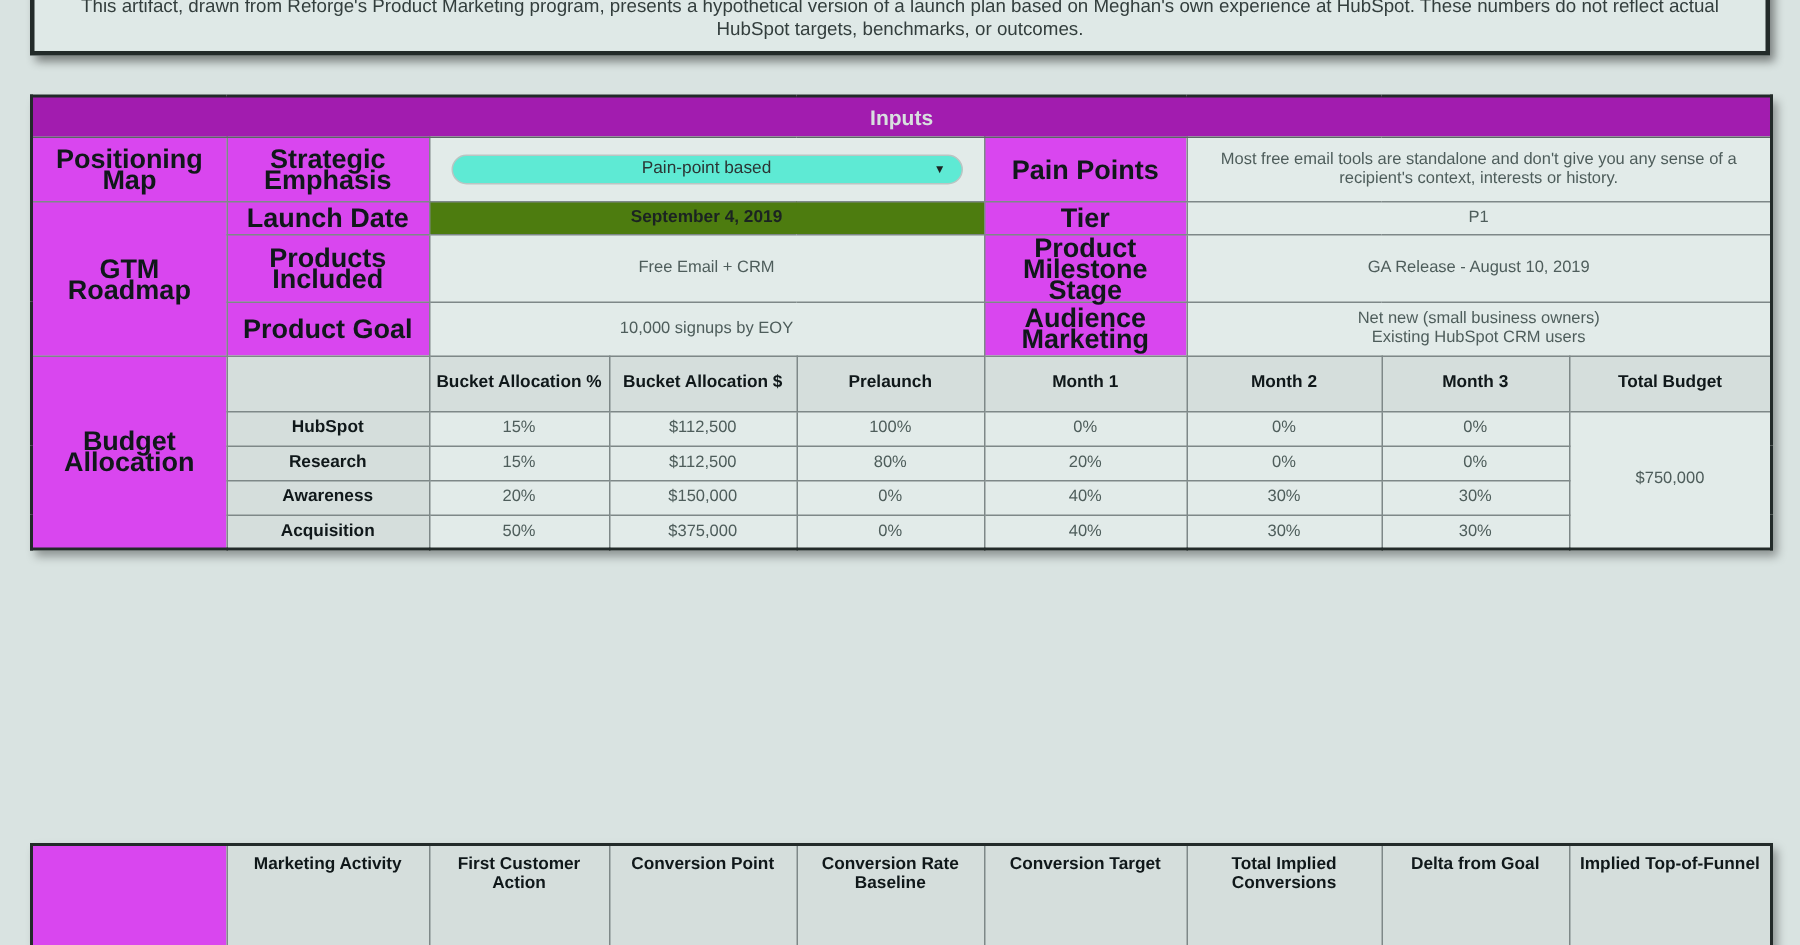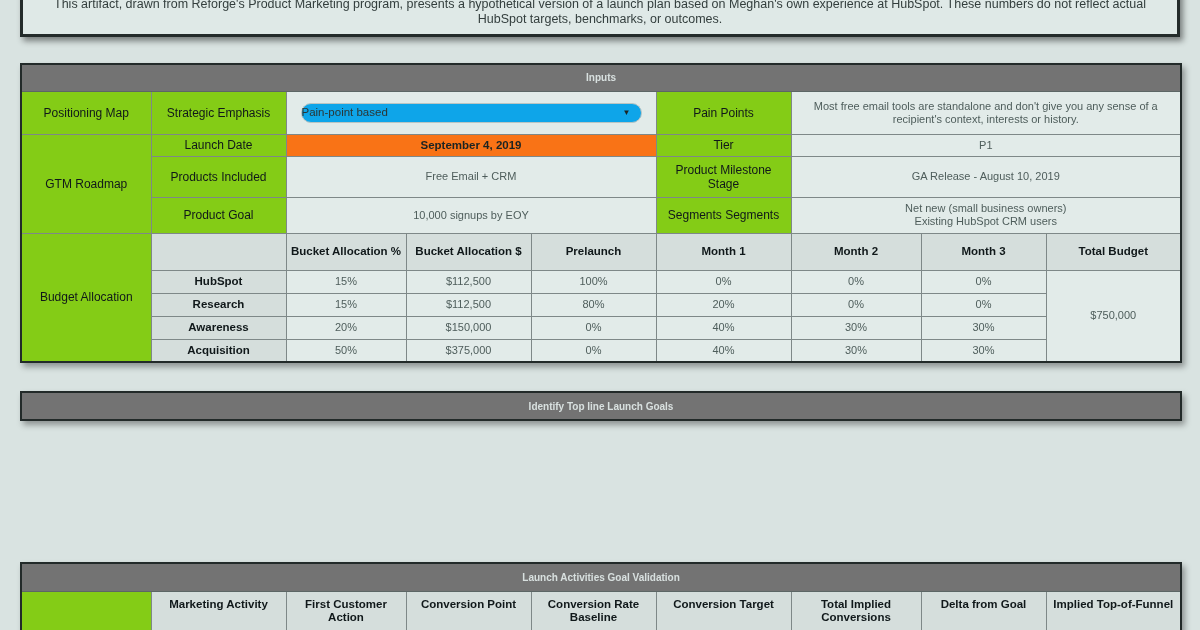--- a/index.html
+++ b/index.html
@@ -22,39 +22,39 @@
     border-collapse:collapse; table-layout:fixed;
     border:2px solid #222a29;
     box-shadow:3px 4px 6px rgba(0,0,0,0.35);
     background:#e2ebe9;
   }
   .tbl-inputs { top:63px; }
   .tbl-goals { top:391px; }
   .tbl-validation { top:562px; }
   td { border:1px solid #7e8888; vertical-align:middle; text-align:center; padding:1px 4px; }
   td.band {
-    background:#737373; color:#d8e0df;
-    font-weight:bold; font-size:10px; height:27px;
+    background:#a21caf; color:#d8e0df;
+    font-weight:bold; font-size:14px; height:27px;
     border:1px solid #5c6665;
   }
   td.lbl {
-    background:#84cc16; font-weight:normal; font-size:12px; color:#10181a; line-height:14px;
+    background:#d946ef; font-weight:bold; font-size:18px; color:#10181a; line-height:14px;
   }
   td.colhead {
     background:#d5dedc; font-weight:bold; font-size:11.5px; color:#10181a; line-height:13px;
   }
   td.val { background:#e2ebe9; font-size:11px; color:#4e5d5b; line-height:13px; }
-  td.val-strong { background:#f97316; font-size:11.5px; font-weight:bold; color:#1b2322; }
+  td.val-strong { background:#4d7c0f; font-size:11.5px; font-weight:bold; color:#1b2322; }
   tr.h43 td { height:43px; } tr.h22 td { height:22px; } tr.h41 td { height:41px; }
   tr.h40 td { height:36px; } tr.h37 td { height:37px; } tr.h23 td { height:23px; }
   tr.h38 td { height:38px; } tr.h28 td { height:28px; } tr.h70 td { height:70px; vertical-align:top; padding-top:6px; }
   .dd {
     position:relative; margin:0 10px; height:20px;
-    background:#0ea5e9; border:1px solid #bac5c3; border-radius:10px;
-    display:flex; align-items:center; justify-content:flex-start;
+    background:#5eead4; border:1px solid #bac5c3; border-radius:10px;
+    display:flex; align-items:center; justify-content:center;
     font-size:11.5px; color:#2b3635; cursor:pointer;
   }
   .dd-caret { position:absolute; right:10px; font-size:8px; color:#1c2423; line-height:1; }
   .two-line div { line-height:13px; }
 </style>
 </head>
 <body>
 
 <div class="banner">
   <span>This artifact, drawn from Reforge's Product Marketing program, presents a hypothetical version of a launch plan based on Meghan's own experience at HubSpot. These numbers do not reflect actual HubSpot targets, benchmarks, or outcomes.</span>
@@ -97,21 +97,21 @@
   </tr>
   <tr class="h41">
     <td class="lbl">Products Included</td>
     <td class="val" colspan="3">Free Email + CRM</td>
     <td class="lbl">Product Milestone Stage</td>
     <td class="val" colspan="3">GA Release - August 10, 2019</td>
   </tr>
   <tr class="h40">
     <td class="lbl">Product Goal</td>
     <td class="val" colspan="3">10,000 signups by EOY</td>
-    <td class="lbl">Segments Segments</td>
+    <td class="lbl">Audience Marketing</td>
     <td class="val two-line" colspan="3">
       <div>Net new (small business owners)</div>
       <div>Existing HubSpot CRM users</div>
     </td>
   </tr>
   <tr class="h37">
     <td class="lbl" rowspan="5">Budget Allocation</td>
     <td class="colhead"></td>
     <td class="colhead">Bucket Allocation %</td>
     <td class="colhead">Bucket Allocation $</td>
@@ -164,42 +164,36 @@
 <table class="tbl-goals">
   <colgroup>
     <col style="width:130px">
       <col style="width:283px">
       <col style="width:227px">
     <col style="width:130px">
       <col style="width:130px">
       <col style="width:260px">
   </colgroup>
   <tbody>
-      <tr class="h28">
-        <td class="band" colspan="6">Identify Top line Launch Goals</td>
-      </tr>
 </tbody>
   </table>
 
 <table class="tbl-validation">
   <colgroup>
     <col style="width:130px">
       <col style="width:135px">
       <col style="width:120px">
     <col style="width:125px">
       <col style="width:125px">
       <col style="width:135px">
     <col style="width:130px">
       <col style="width:125px">
       <col style="width:135px">
   </colgroup>
   <tbody>
-      <tr class="h28">
-        <td class="band" colspan="9">Launch Activities Goal Validation</td>
-      </tr>
   <tr class="h70">
     <td class="lbl"></td>
     <td class="colhead">Marketing Activity</td>
     <td class="colhead">First Customer Action</td>
     <td class="colhead">Conversion Point</td>
     <td class="colhead">Conversion Rate Baseline</td>
     <td class="colhead">Conversion Target</td>
     <td class="colhead">Total Implied Conversions</td>
     <td class="colhead">Delta from Goal</td>
     <td class="colhead">Implied Top-of-Funnel</td>

